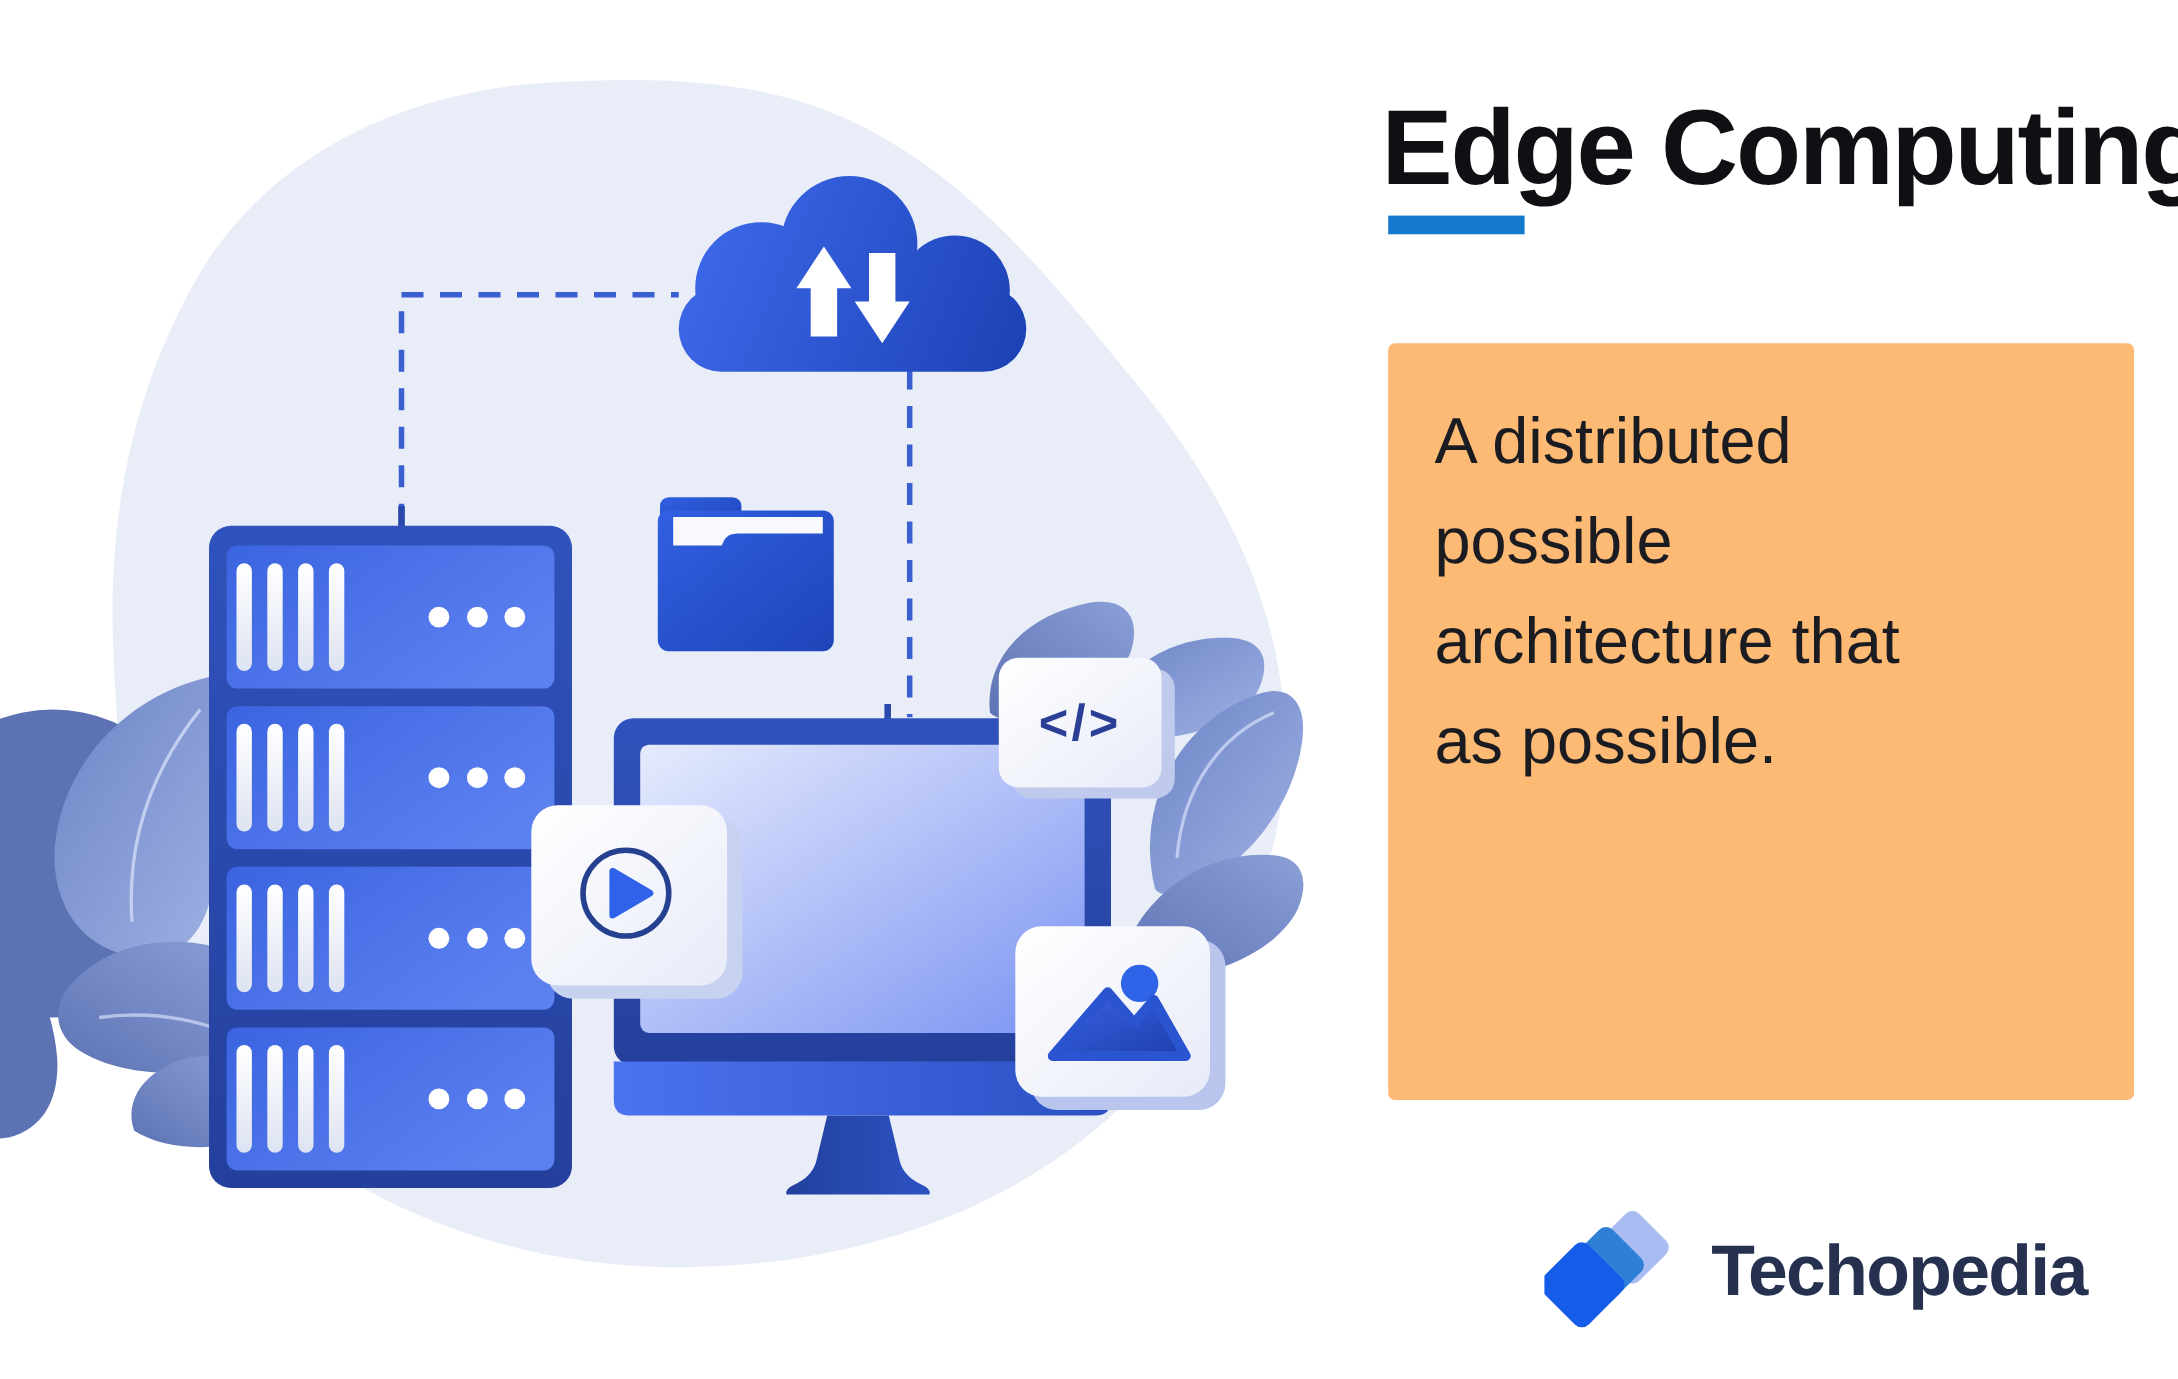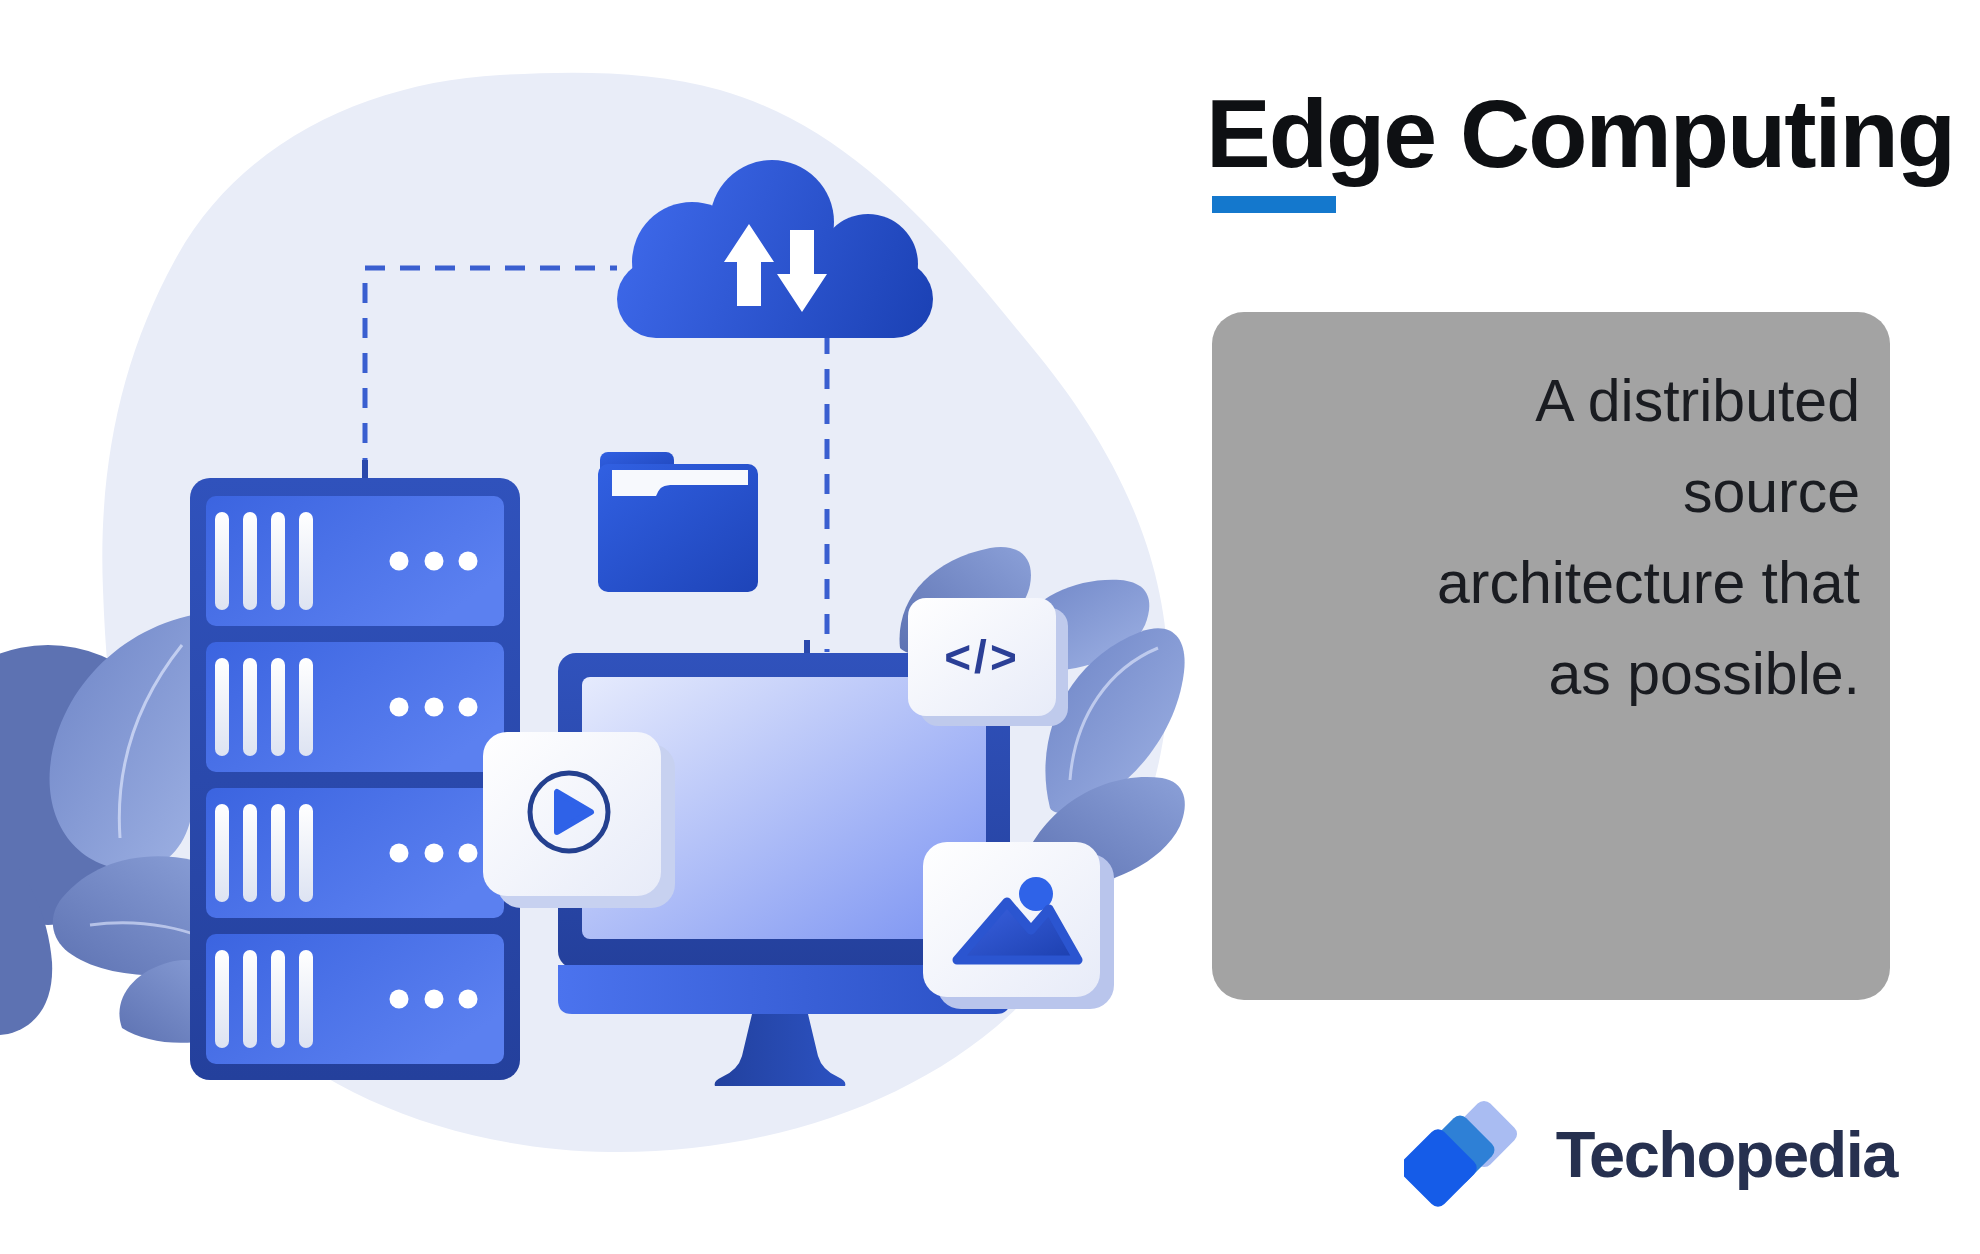--- a/index.html
+++ b/index.html
@@ -11,21 +11,21 @@
     height: 1254px;
     background: #ffffff;
     overflow: hidden;
   }
   .illustration {
     position: absolute;
     left: 0; top: 0;
     width: 1200px;
     height: 1254px;
   }
-  .right-col { position: absolute; left: 1206px; top: 0; width: 700px; height: 1132px; }
+  .right-col { position: absolute; left: 1256px; top: 0; width: 700px; height: 1132px; }
   .page-title {
     position: absolute;
     left: 0; top: 76px;
     width: 700px;
     font-size: 97px;
     font-weight: bold;
     letter-spacing: -2px;
     color: #0e1013;
     line-height: 1.2;
     white-space: nowrap;
@@ -33,24 +33,23 @@
   .title-underline {
     position: absolute;
     left: 6px; top: 196px;
     width: 124px; height: 17px;
     background: #1478cd;
   }
   .definition-card {
     position: absolute;
     left: 6px; top: 312px;
     width: 678px; height: 688px;
-    background: #a3a3a3;
-    border-radius: 32px;
+    background: #fdba74;
+    border-radius: 6px;
     padding: 44px 30px 0 42px;
-    text-align: right;
   }
   .definition-line {
     font-size: 59px;
     line-height: 91px;
     color: #1a1c21;
     font-weight: normal;
   }
   .brand {
     position: absolute;
     right: 83px; bottom: 38px;
@@ -255,21 +254,21 @@
       </g>
     </g>
   </svg>
 
   <div class="right-col">
     <h1 class="page-title">Edge Computing</h1>
     <div class="title-underline"></div>
 
     <div class="definition-card">
       <div class="definition-line">A distributed</div>
-      <div class="definition-line">source</div>
+      <div class="definition-line">possible</div>
       <div class="definition-line">architecture that</div>
       <div class="definition-line">as possible.</div>
     </div>
   </div>
 
   <div class="brand">
     <svg class="brand-mark" viewBox="0 0 122 118">
       <rect x="-26" y="-26" width="52" height="52" rx="9" fill="#a9bcf2" transform="translate(80,36) rotate(45)"></rect>
       <rect x="-27" y="-27" width="54" height="54" rx="9" fill="#2e80d6" transform="translate(56,52) rotate(45)"></rect>
       <rect x="-30" y="-30" width="60" height="60" rx="9" fill="#155ce8" transform="translate(34,70) rotate(45)"></rect>

